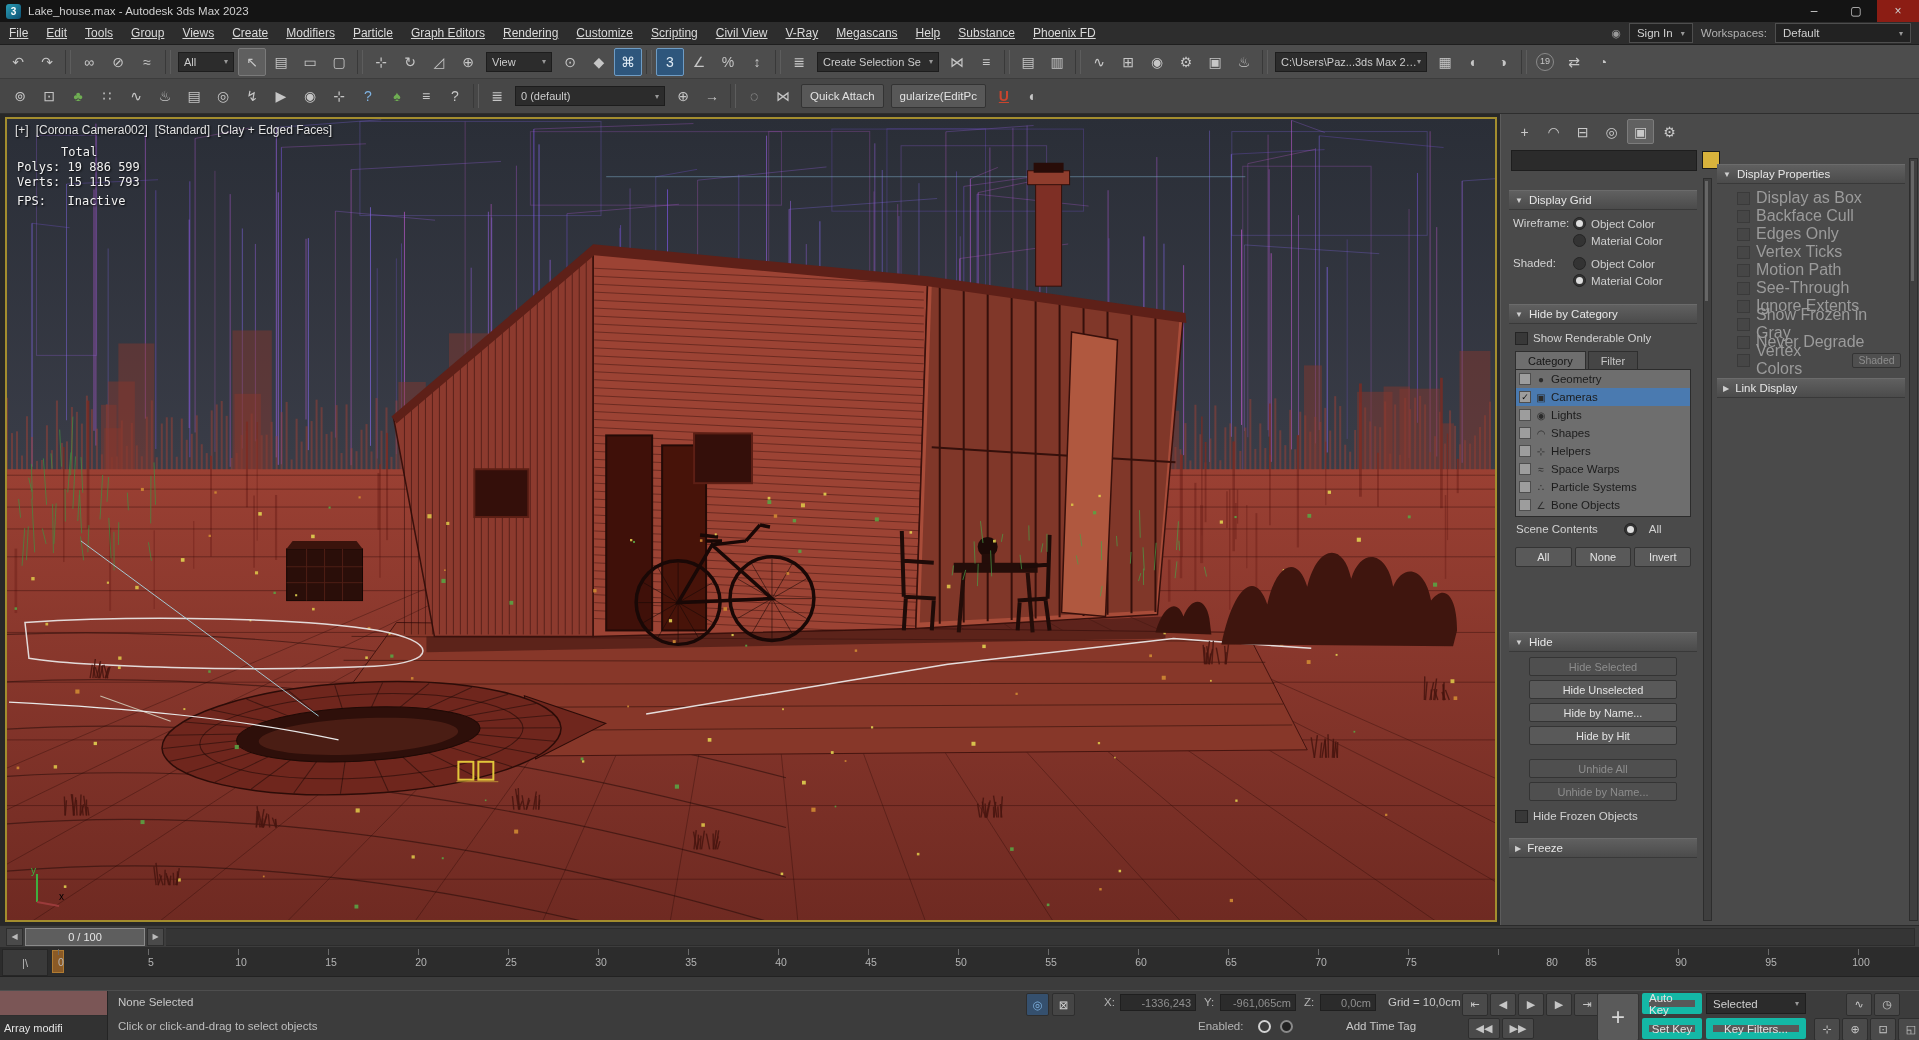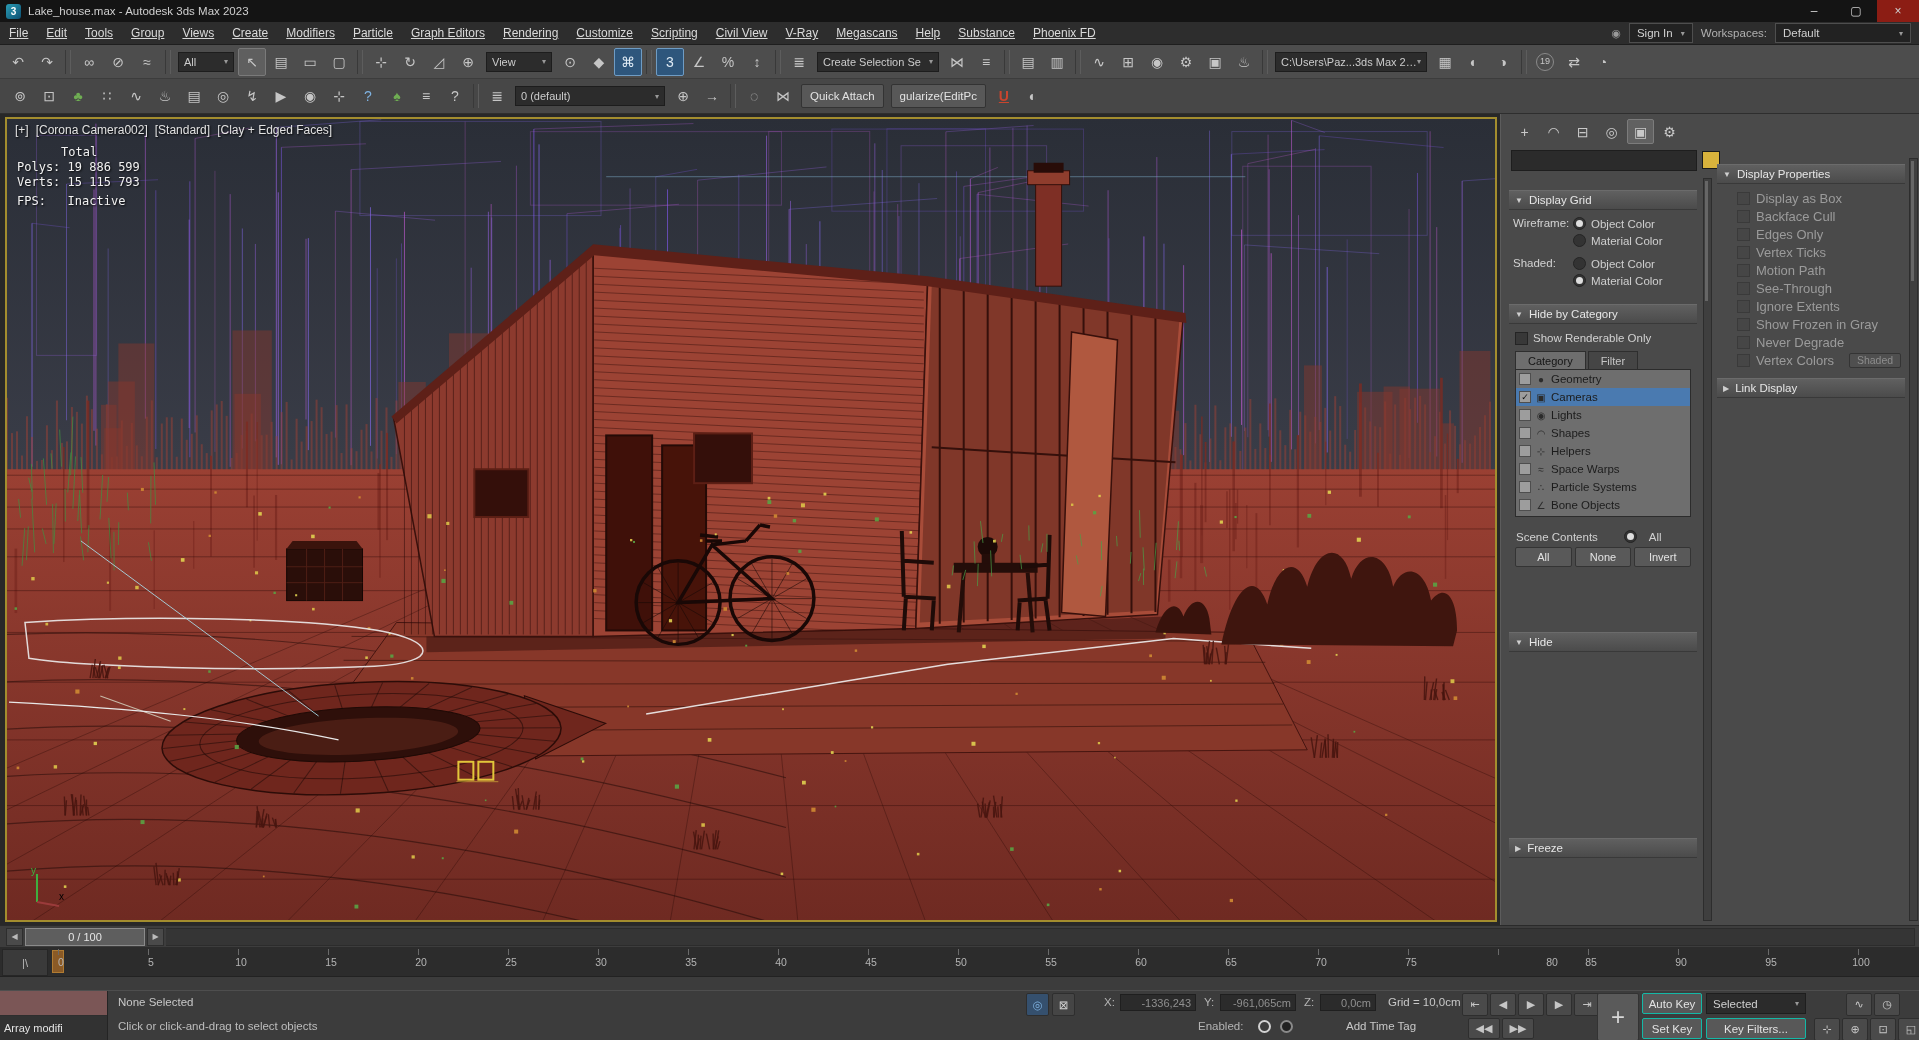--- a/index.html
+++ b/index.html
@@ -75,30 +75,30 @@
   .optlabel{color:#cfcfcf;}
   .cbrow{display:flex;align-items:center;gap:5px;height:18px;padding-left:2px;}
   #hbc-tabs{display:flex;gap:2px;margin:4px 2px 0 2px;}
   .cftab{height:17px;padding:0 12px;display:flex;align-items:center;font-size:11px;background:#454545;color:#c6c6c6;border:1px solid #2e2e2e;border-bottom:none;}
   .cftab.active{background:#6e6e6e;color:#141414;}
   #cat-list{background:#6e6e6e;border:1px solid #2c2c2c;margin:0 2px;height:146px;overflow:hidden;}
   .cat-row{display:flex;align-items:center;gap:4px;height:18px;padding:0 3px;color:#1c1c1c;font-size:11.5px;}
   .cat-row .cb{background:#9d9d9d;border-color:#4e4e4e;color:#111;width:10px;height:10px;}
   .cat-row.selected{background:#4a7ab0;}
   .cat-icon{font-size:10px;color:#2b2b2b;width:12px;text-align:center;}
-  .scrow{display:flex;align-items:flex-end;gap:12px;height:20px;margin-top:6px;padding:0 3px;}
+  .scrow{display:flex;align-items:flex-start;gap:12px;height:20px;margin-top:6px;padding:0 3px;}
   #hbc-buttons{display:flex;gap:3px;margin:4px 2px 0 2px;}
   .pbtn{background:#595959;border:1px solid #343434;border-radius:2px;color:#e3e3e3;font-size:11px;height:19px;display:flex;align-items:center;justify-content:center;box-sizing:border-box;}
   .pbtn.disabled{color:#8d8d8d;background:#4f4f4f;}
   .pbtn.third{flex:1;height:20px;}
   .pbtn.wide{width:148px;margin:0 auto 4px auto;}
   .pbtn.mini{width:52px;height:15px;font-size:10.5px;margin-left:auto;}
   .hgap{height:10px;}
   .dp-row{display:flex;align-items:center;gap:6px;height:18px;padding-left:16px;}
-  .dp-label{color:#9b9b9b;font-size:13px;}
+  .dp-label{color:#9b9b9b;font-size:16px;}
   
   #timeslider{position:absolute;left:0;top:925px;width:1919px;height:22px;background:#3d3d3d;border-top:1px solid #2a2a2a;box-sizing:border-box;display:flex;align-items:center;padding-left:6px;gap:2px;}
   .tsbtn{width:15px;height:16px;background:#4a4a4a;border:1px solid #2e2e2e;color:#bbb;font-size:8px;display:flex;align-items:center;justify-content:center;}
   #ts-handle{width:118px;height:16px;background:#5e5e5e;border:1px solid #8a8a8a;color:#e6e6e6;font-size:11px;display:flex;align-items:center;justify-content:center;}
   #ts-track{flex:1;height:16px;margin-right:4px;background:#353535;border:1px solid #2c2c2c;border-left:none;}
   
   #trackbar{position:absolute;left:0;top:947px;width:1919px;height:30px;background:#2c2c2c;border-bottom:1px solid #222;box-sizing:border-box;}
   #tb-mode{position:absolute;left:2px;top:2px;width:44px;height:25px;background:#3a3a3a;border:1px solid #262626;color:#b9b9b9;font-size:11px;display:flex;align-items:center;justify-content:center;}
   #frame0-marker{position:absolute;left:52px;top:3px;width:12px;height:23px;background:#8a5a26;border:1px solid #b07b32;box-sizing:border-box;}
   .rtick{position:absolute;top:2px;width:1px;height:6px;background:#6a6a6a;}
@@ -110,21 +110,21 @@
   #listener-top{height:25px;background:#7b5656;border-bottom:1px solid #2e2e2e;box-sizing:border-box;}
   #listener-bottom{height:24px;background:#323232;color:#e4e4e4;display:flex;align-items:center;padding-left:4px;font-size:11px;white-space:nowrap;overflow:hidden;}
   .sb-text{position:absolute;color:#c8c8c8;white-space:nowrap;}
   .sb-label{position:absolute;color:#b4b4b4;white-space:nowrap;}
   .sb-field{position:absolute;height:17px;background:#2b2b2b;border:1px solid #1f1f1f;color:#8f8f8f;font-size:11px;display:flex;align-items:center;justify-content:flex-end;padding:0 4px;box-sizing:border-box;}
   .sbtn{width:24px;height:21px;background:#4a4a4a;border:1px solid #2e2e2e;border-radius:2px;color:#c6c6c6;display:inline-flex;align-items:center;justify-content:center;margin-right:2px;}
   .sbtn .tglyph{font-size:11px;}
   .sbtn.small{width:30px;height:19px;}
   #playback-buttons,#key-nav-buttons,#right-icons-1,#right-icons-2{position:absolute;display:flex;}
   #sb-plus{position:absolute;left:1597px;top:2px;width:40px;height:46px;background:#5a5a5a;border:1px solid #333;border-radius:2px;color:#d8d8d8;font-size:24px;display:flex;align-items:center;justify-content:center;}
-  .sb-button{position:absolute;height:21px;background:#585858;border:1px solid #14b8a6;border-radius:2px;color:#e2e2e2;font-size:11.5px;display:flex;align-items:center;justify-content:center;box-sizing:border-box;}
+  .sb-button{position:absolute;height:21px;background:#585858;border:7px solid #14b8a6;border-radius:2px;color:#e2e2e2;font-size:11.5px;display:flex;align-items:center;justify-content:center;box-sizing:border-box;}
   .sb-drop{position:absolute;height:21px;background:#2b2b2b;border:1px solid #1e1e1e;color:#cfcfcf;font-size:11.5px;display:flex;align-items:center;justify-content:space-between;padding:0 6px;box-sizing:border-box;}
   .circle-icon{position:absolute;width:13px;height:13px;border-radius:50%;box-sizing:border-box;}
   #enabled-circle-1{border:2px solid #d2d2d2;}
   #enabled-circle-2{border:2px solid #8a8a8a;background:#222;}
   .mid-icon{position:absolute;width:21px;height:21px;display:flex;align-items:center;justify-content:center;border:1px solid #2e2e2e;border-radius:2px;background:#44597а;}
   #isolate-btn{background:#3c567а;}
 </style>
 </head>
 <body>
 
@@ -1595,20 +1595,35 @@
               <div class="pbtn third">Invert</div>
             </div>
         </div>
       </div>
 
       <div class="rollout" style="top:518px;">
         <div class="rhead">
           <span class="rarrow">▼</span>
           <span>Hide</span>
         </div>
+        <div class="rbody">
+          <div id="hide-buttons">
+              <div class="pbtn wide disabled">Hide Selected</div>
+              <div class="pbtn wide">Hide Unselected</div>
+              <div class="pbtn wide">Hide by Name...</div>
+              <div class="pbtn wide">Hide by Hit</div>
+              <div class="hgap"></div>
+              <div class="pbtn wide disabled">Unhide All</div>
+              <div class="pbtn wide disabled">Unhide by Name...</div>
+            </div>
+          <div class="cbrow" style="margin-top:6px;">
+              <span class="cb"></span>
+              <span>Hide Frozen Objects</span>
+            </div>
+        </div>
       </div>
 
       <div class="rollout" style="top:724px;">
         <div class="rhead">
           <span class="rarrow">▶</span>
           <span>Freeze</span>
         </div>
       </div>
     </div>
 

